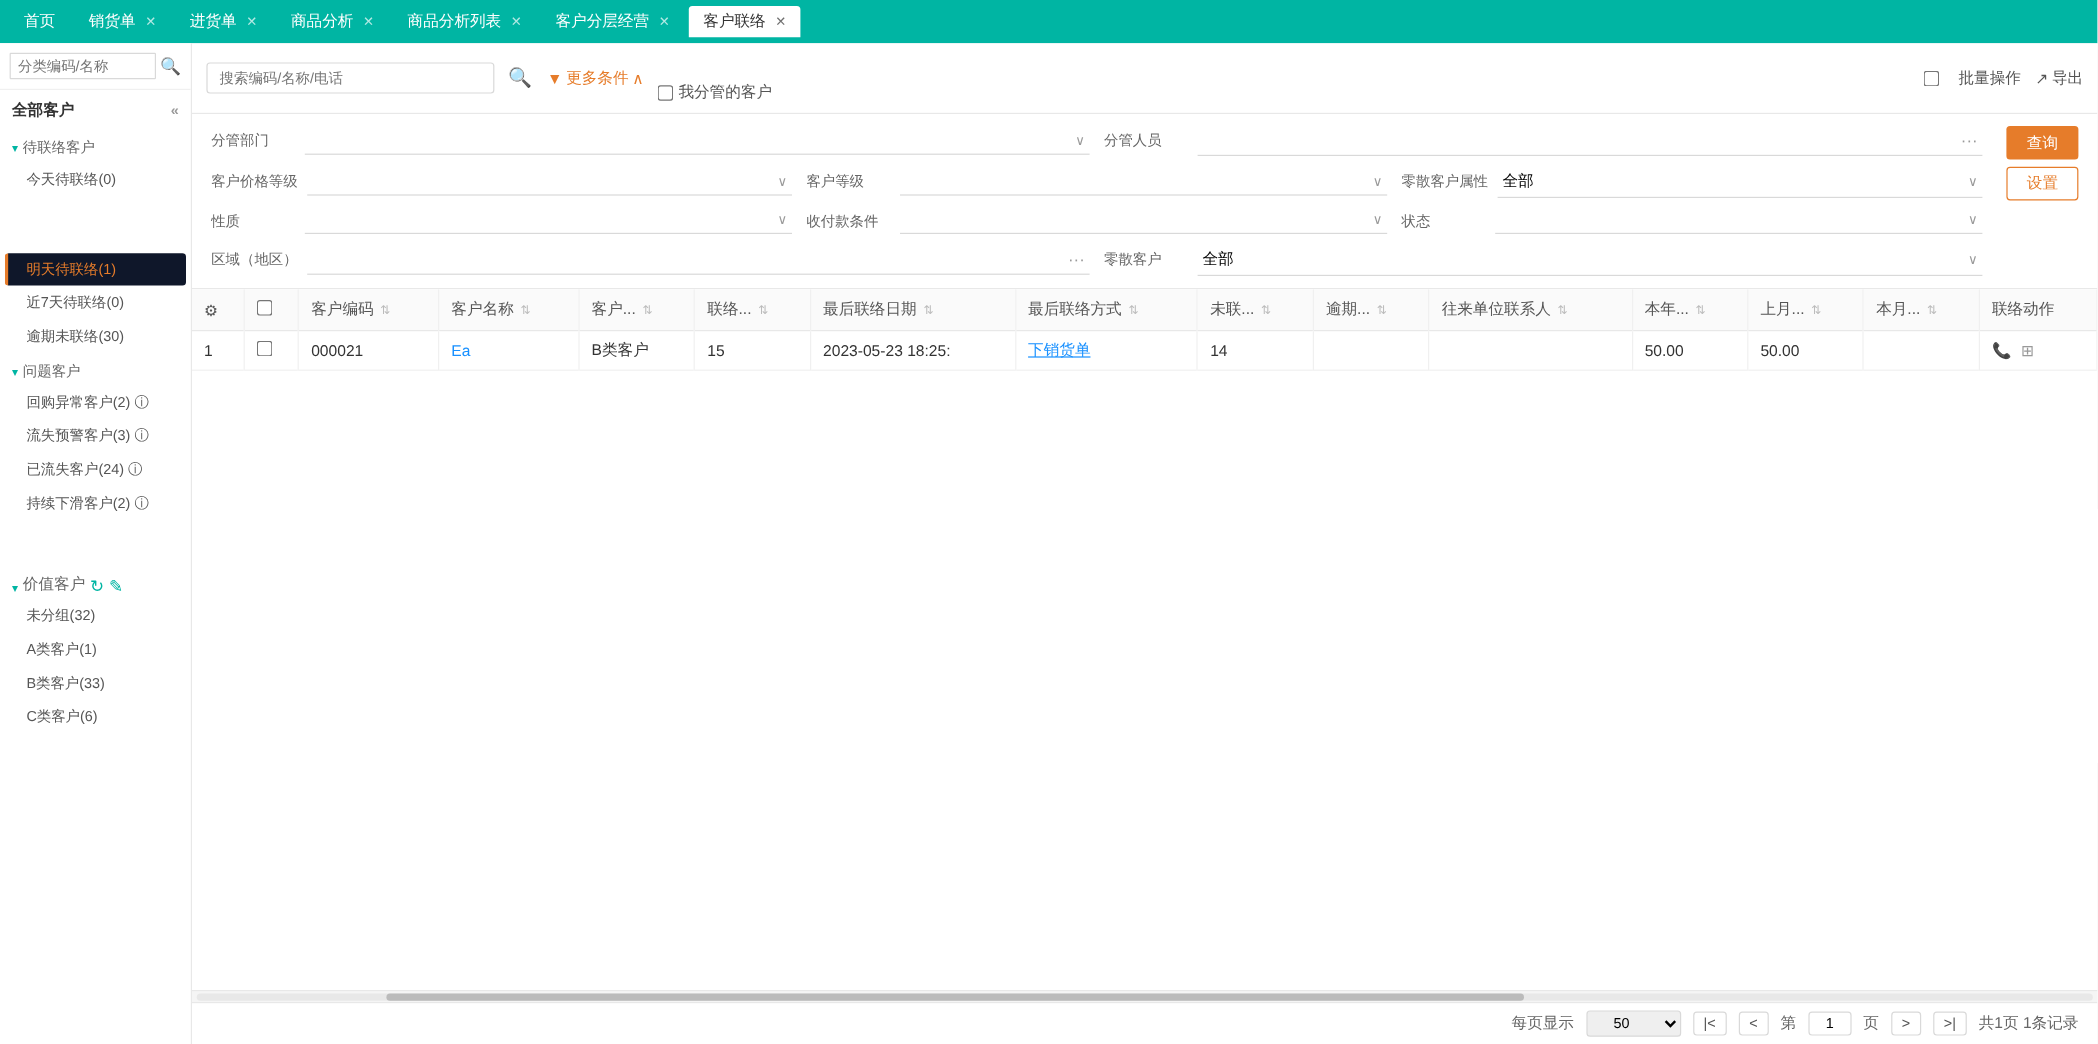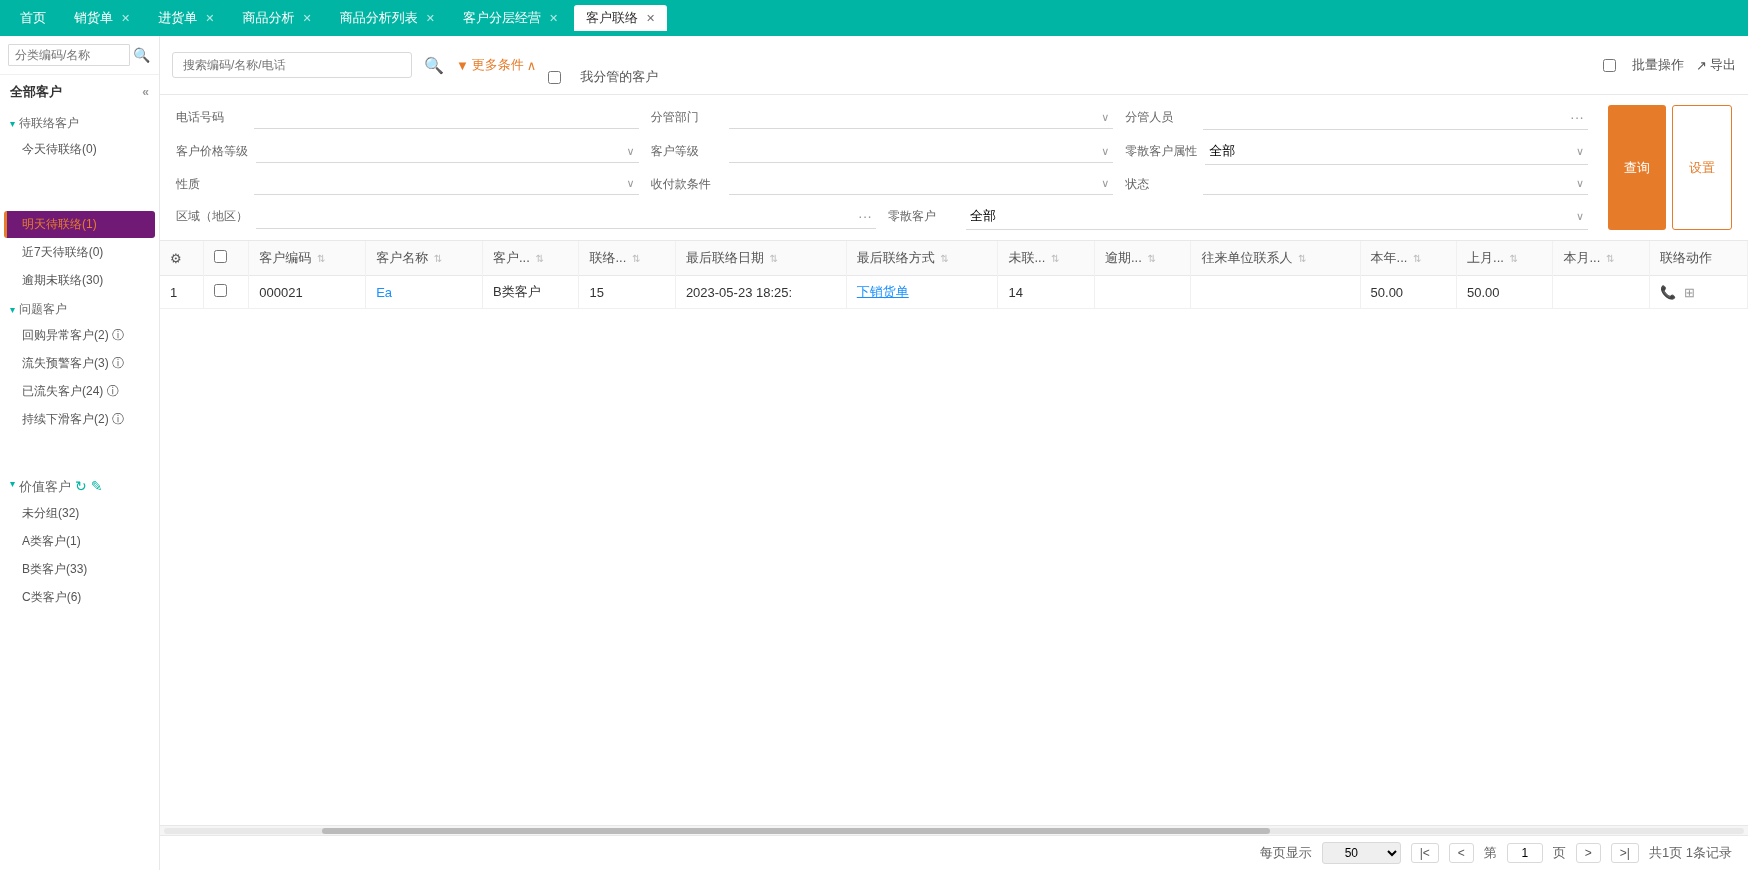--- a/index.html
+++ b/index.html
@@ -78,21 +78,21 @@
     }
     .sidebar-group-label::before { content: '▾'; font-size: 10px; color: #00b5a3; }
     .sidebar-item {
       padding: 5px 10px 5px 18px;
       cursor: pointer;
       color: #555;
       font-size: 12px;
       border-radius: 3px;
       margin: 1px 4px;
     }
-    .sidebar-item.active { background: #701a75; color: #e67c2a; border-left: 3px solid #e67c2a; padding-left: 15px; margin-top: 48px; }
+    .sidebar-item.active { background: #0f172a; color: #e67c2a; border-left: 3px solid #e67c2a; padding-left: 15px; margin-top: 48px; }
 
     
     .content-area {
       flex: 1;
       display: flex;
       flex-direction: column;
       overflow: hidden;
     }
 
     
@@ -124,21 +124,21 @@
       font-size: 12px;
       display: flex;
       align-items: center;
       gap: 3px;
       border: none;
       background: none;
     }
     .filter-checkbox-label {
       display: flex;
       align-items: center;
-      gap: 19px;
+      gap: 4px;
       font-size: 12px;
       color: #555;
       cursor: pointer;
       margin-top: 24px;
     }
     .filter-right {
       margin-left: auto;
       display: flex;
       align-items: center;
       gap: 12px;
@@ -201,21 +201,21 @@
       border: none;
       border-bottom: 1px solid #d9d9d9;
       padding: 4px 6px;
       font-size: 12px;
       outline: none;
       background: transparent;
     }
     .filter-dots { color: #999; font-size: 14px; cursor: pointer; margin-left: 4px; }
     .adv-filter-actions {
       display: flex;
-      flex-direction: row;
+      flex-direction: column;
       gap: 6px;
       padding-left: 8px;
     }
     .btn-query {
       background: #e67c2a;
       color: #fff;
       border: none;
       border-radius: 3px;
       padding: 5px 16px;
       cursor: pointer;
@@ -379,21 +379,21 @@
     <div class="sidebar-item active">明天待联络(1)</div>
     <div class="sidebar-item">近7天待联络(0)</div>
     <div class="sidebar-item">逾期未联络(30)</div>
 
     <div class="sidebar-group-label">问题客户</div>
     <div class="sidebar-item">回购异常客户(2) ⓘ</div>
     <div class="sidebar-item">流失预警客户(3) ⓘ</div>
     <div class="sidebar-item">已流失客户(24) ⓘ</div>
     <div class="sidebar-item">持续下滑客户(2) ⓘ</div>
 
-    <div class="sidebar-group-label" style="display:flex;align-items:flex-start;gap:4px;margin-top:39px;">
+    <div class="sidebar-group-label" style="display:flex;align-items:flex-end;gap:4px;margin-top:39px;">
       <span>价值客户</span>
       <span style="font-size:14px;color:#00b5a3;cursor:pointer;">↻</span>
       <span style="font-size:14px;color:#00b5a3;cursor:pointer;">✎</span>
     </div>
     <div class="sidebar-item">未分组(32)</div>
     <div class="sidebar-item">A类客户(1)</div>
     <div class="sidebar-item">B类客户(33)</div>
     <div class="sidebar-item">C类客户(6)</div>
   </div>
 
@@ -421,24 +421,20 @@
           <span>导出</span>
         </div>
       </div>
     </div>
 
     <div class="adv-filter">
       <div style="display:flex;gap:12px;">
         <div style="flex:1;">
 
           <div class="adv-filter-row">
-            <div class="filter-field">
-              <span class="filter-field-label">电话号码</span>
-              <input class="filter-input-plain" type="text" style="">
-            </div>
             <div class="filter-field">
               <span class="filter-field-label">分管部门</span>
               <div class="filter-select-wrapper">
                 <span></span>
                 <span class="chevron">∨</span>
               </div>
             </div>
             <div class="filter-field">
               <span class="filter-field-label">分管人员</span>
               <div class="filter-select-wrapper">

